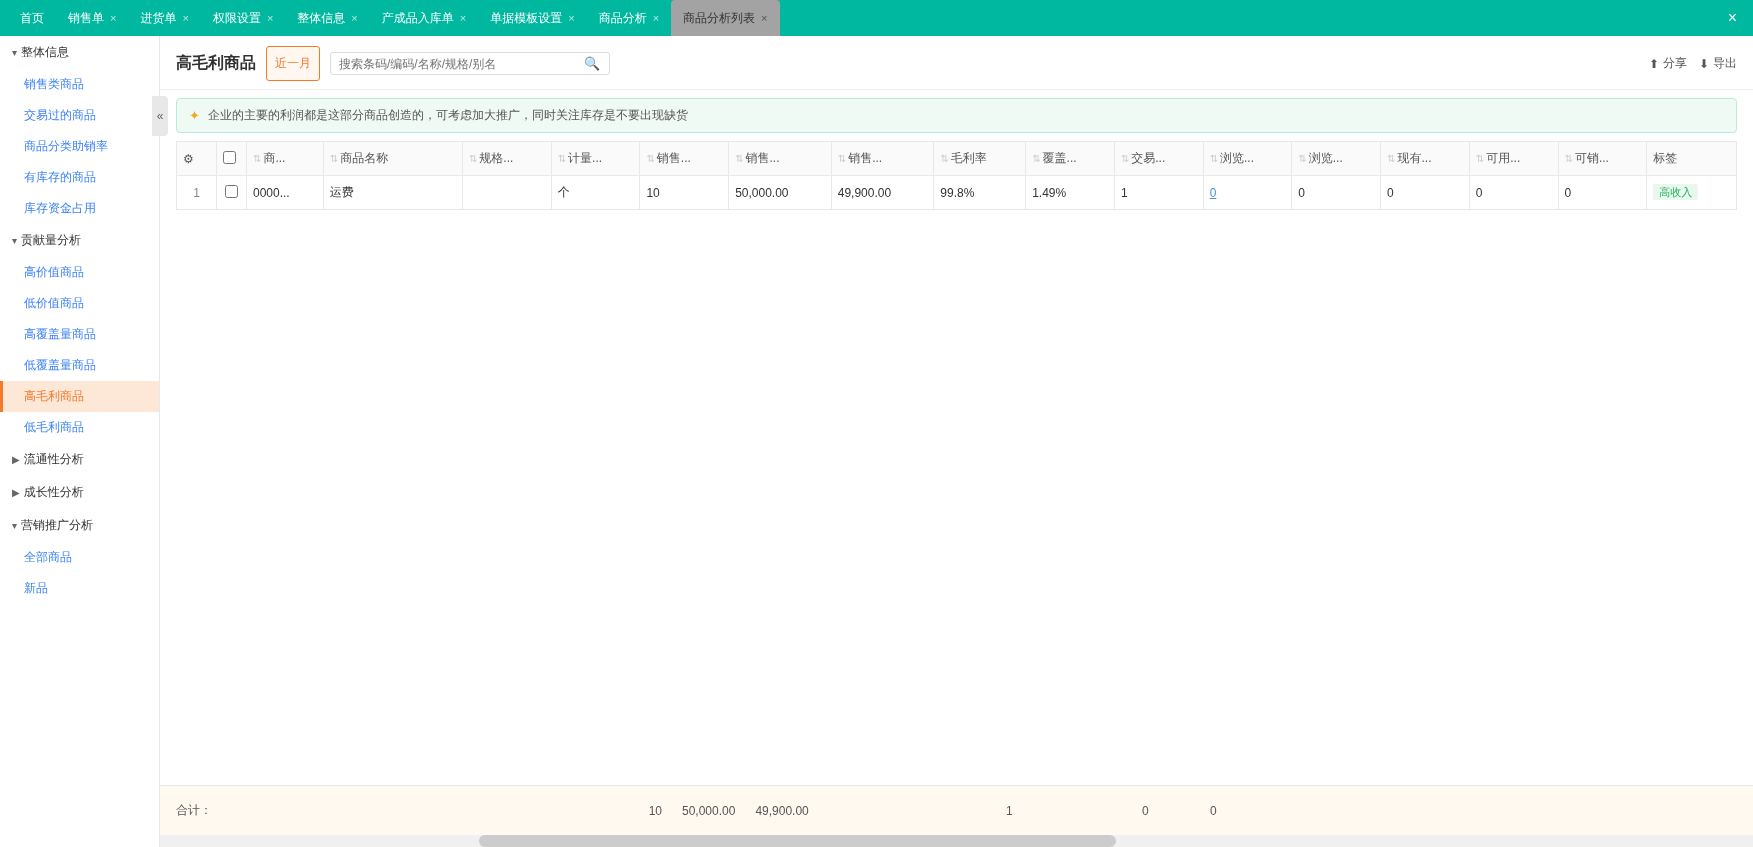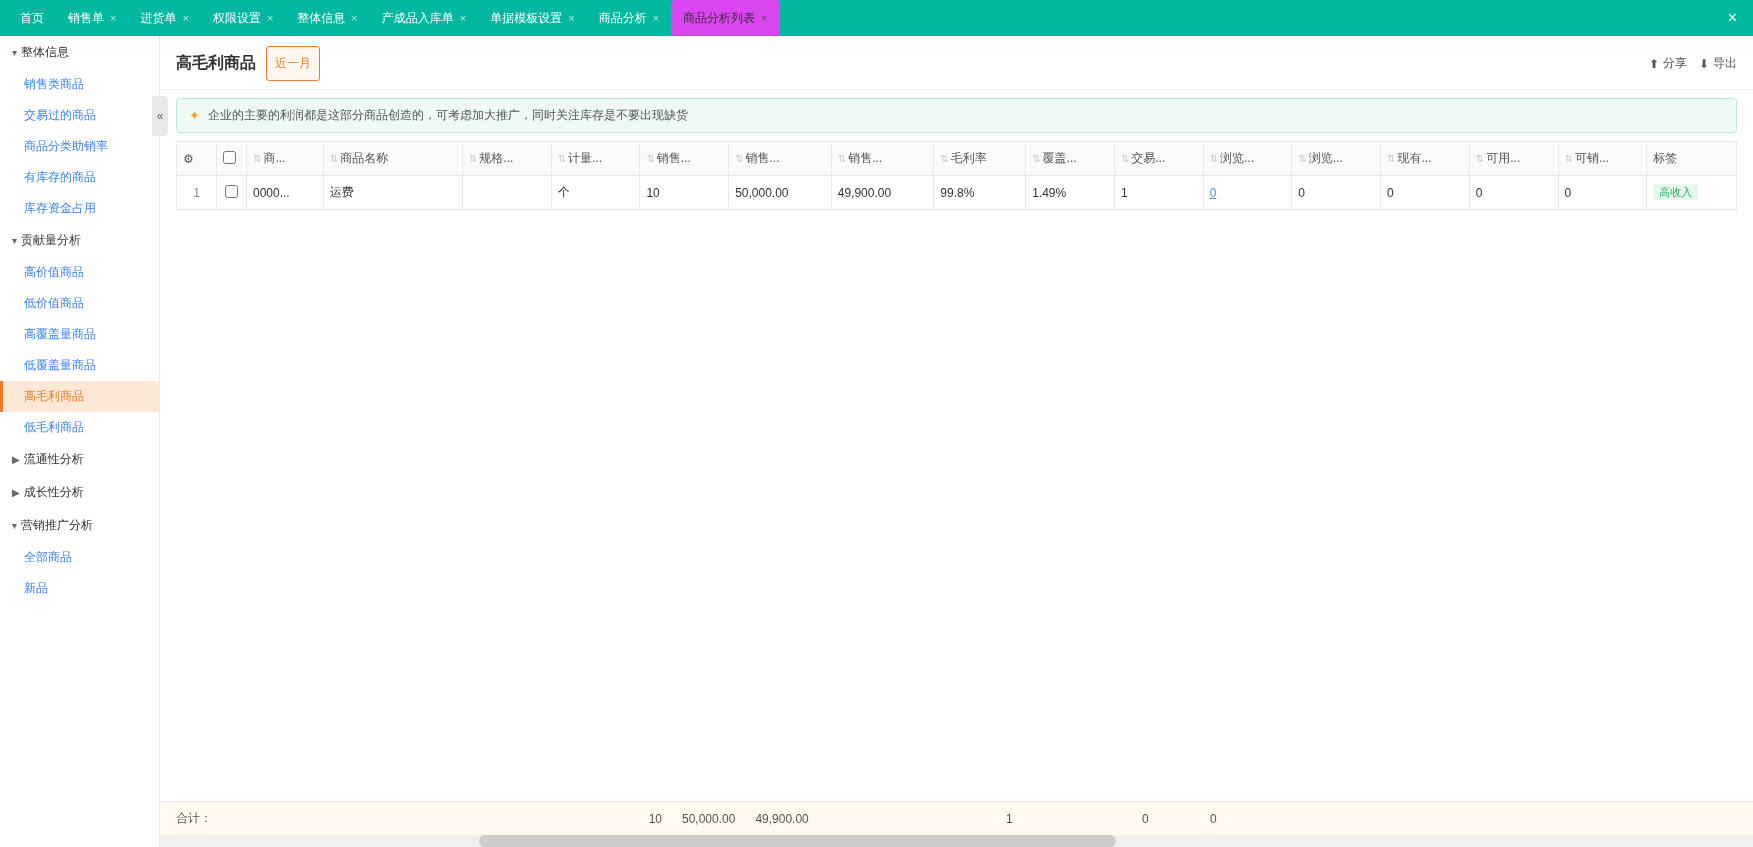--- a/index.html
+++ b/index.html
@@ -18,21 +18,21 @@
       padding: 0 12px;
       height: 36px;
       display: flex;
       align-items: center;
       cursor: pointer;
       white-space: nowrap;
       font-size: 13px;
       color: #fff;
     }
     .top-nav .nav-item.active {
-      background: #d946ef;
+      background: #a3a3a3;
       color: #333;
       border-radius: 4px 4px 0 0;
     }
     .top-nav .nav-item .close-x {
       margin-left: 6px;
       font-size: 11px;
       opacity: 0.7;
       cursor: pointer;
     }
     .top-nav-right {
@@ -222,21 +222,21 @@
       font-size: 11px;
     }
     .row-index { color: #888; text-align: center; }
     .checkbox-col { text-align: center; }
     .link-blue { color: #4a90e2; text-decoration: underline; cursor: pointer; }
 
     
     .table-footer {
       background: #fff9f0;
       border-top: 1px solid #e8e8e8;
-      padding: 8px 16px;
+      padding: 16px 16px;
       display: flex;
       align-items: center;
       font-size: 12px;
       color: #555;
       gap: 8px;
       flex-shrink: 0;
     }
     .footer-total-label { font-weight: 500; margin-right: 20px; }
     .footer-cell {
       padding: 0 6px;
@@ -377,20 +377,24 @@
 
     <div class="sidebar-collapse-btn">
       <span>«</span>
     </div>
 
     <div class="content-area">
 
       <div class="content-header">
         <span class="content-title">高毛利商品</span>
         <button class="filter-btn">近一月</button>
+        <div class="search-box">
+          <input type="text" placeholder="搜索条码/编码/名称/规格/别名" style="">
+          <span class="search-icon">🔍</span>
+        </div>
         <div class="header-actions">
           <div class="action-btn">
             <span>⬆</span>
             <span>分享</span>
           </div>
           <div class="action-btn">
             <span>⬇</span>
             <span>导出</span>
           </div>
         </div>

